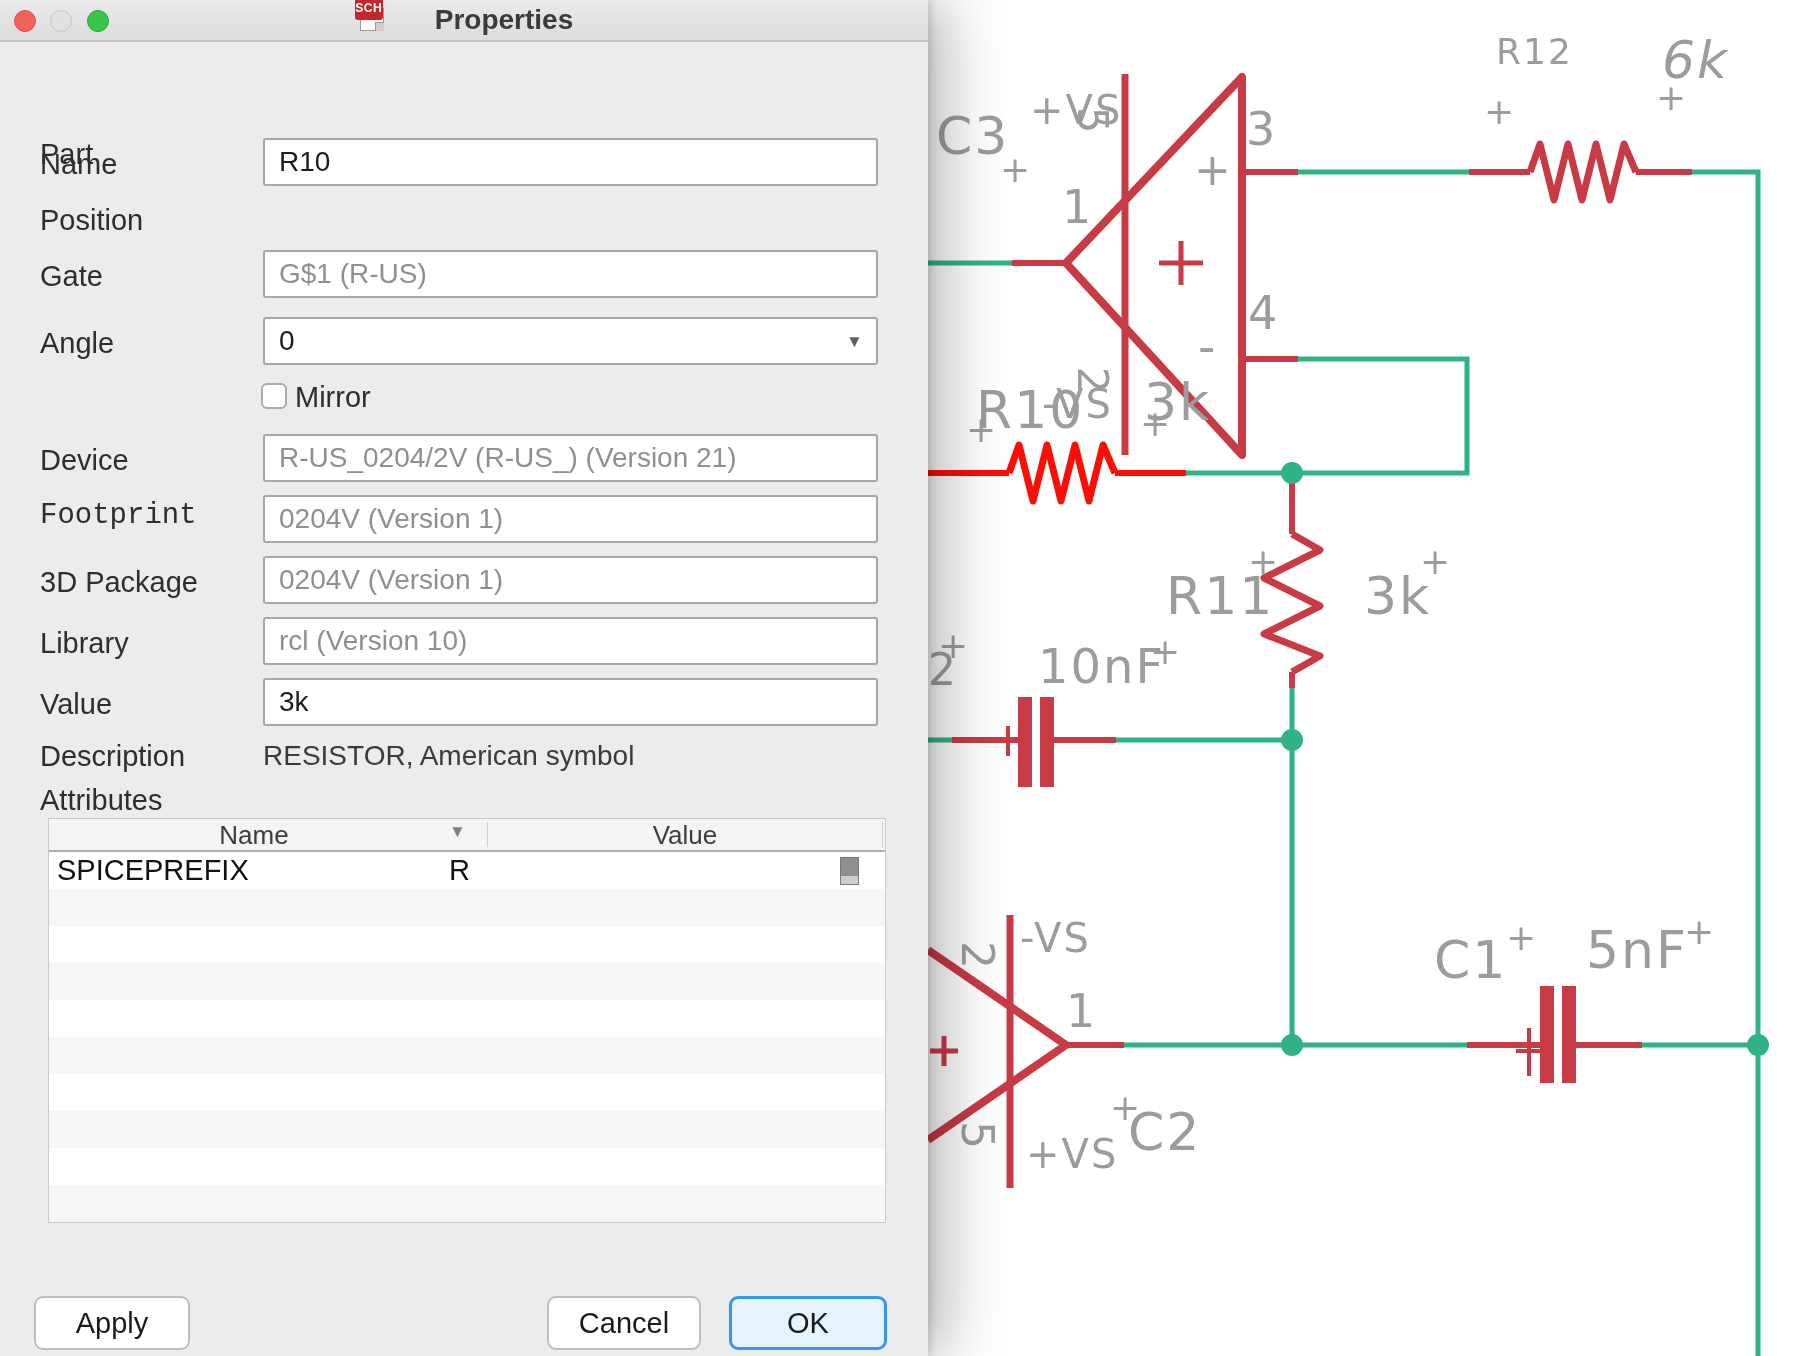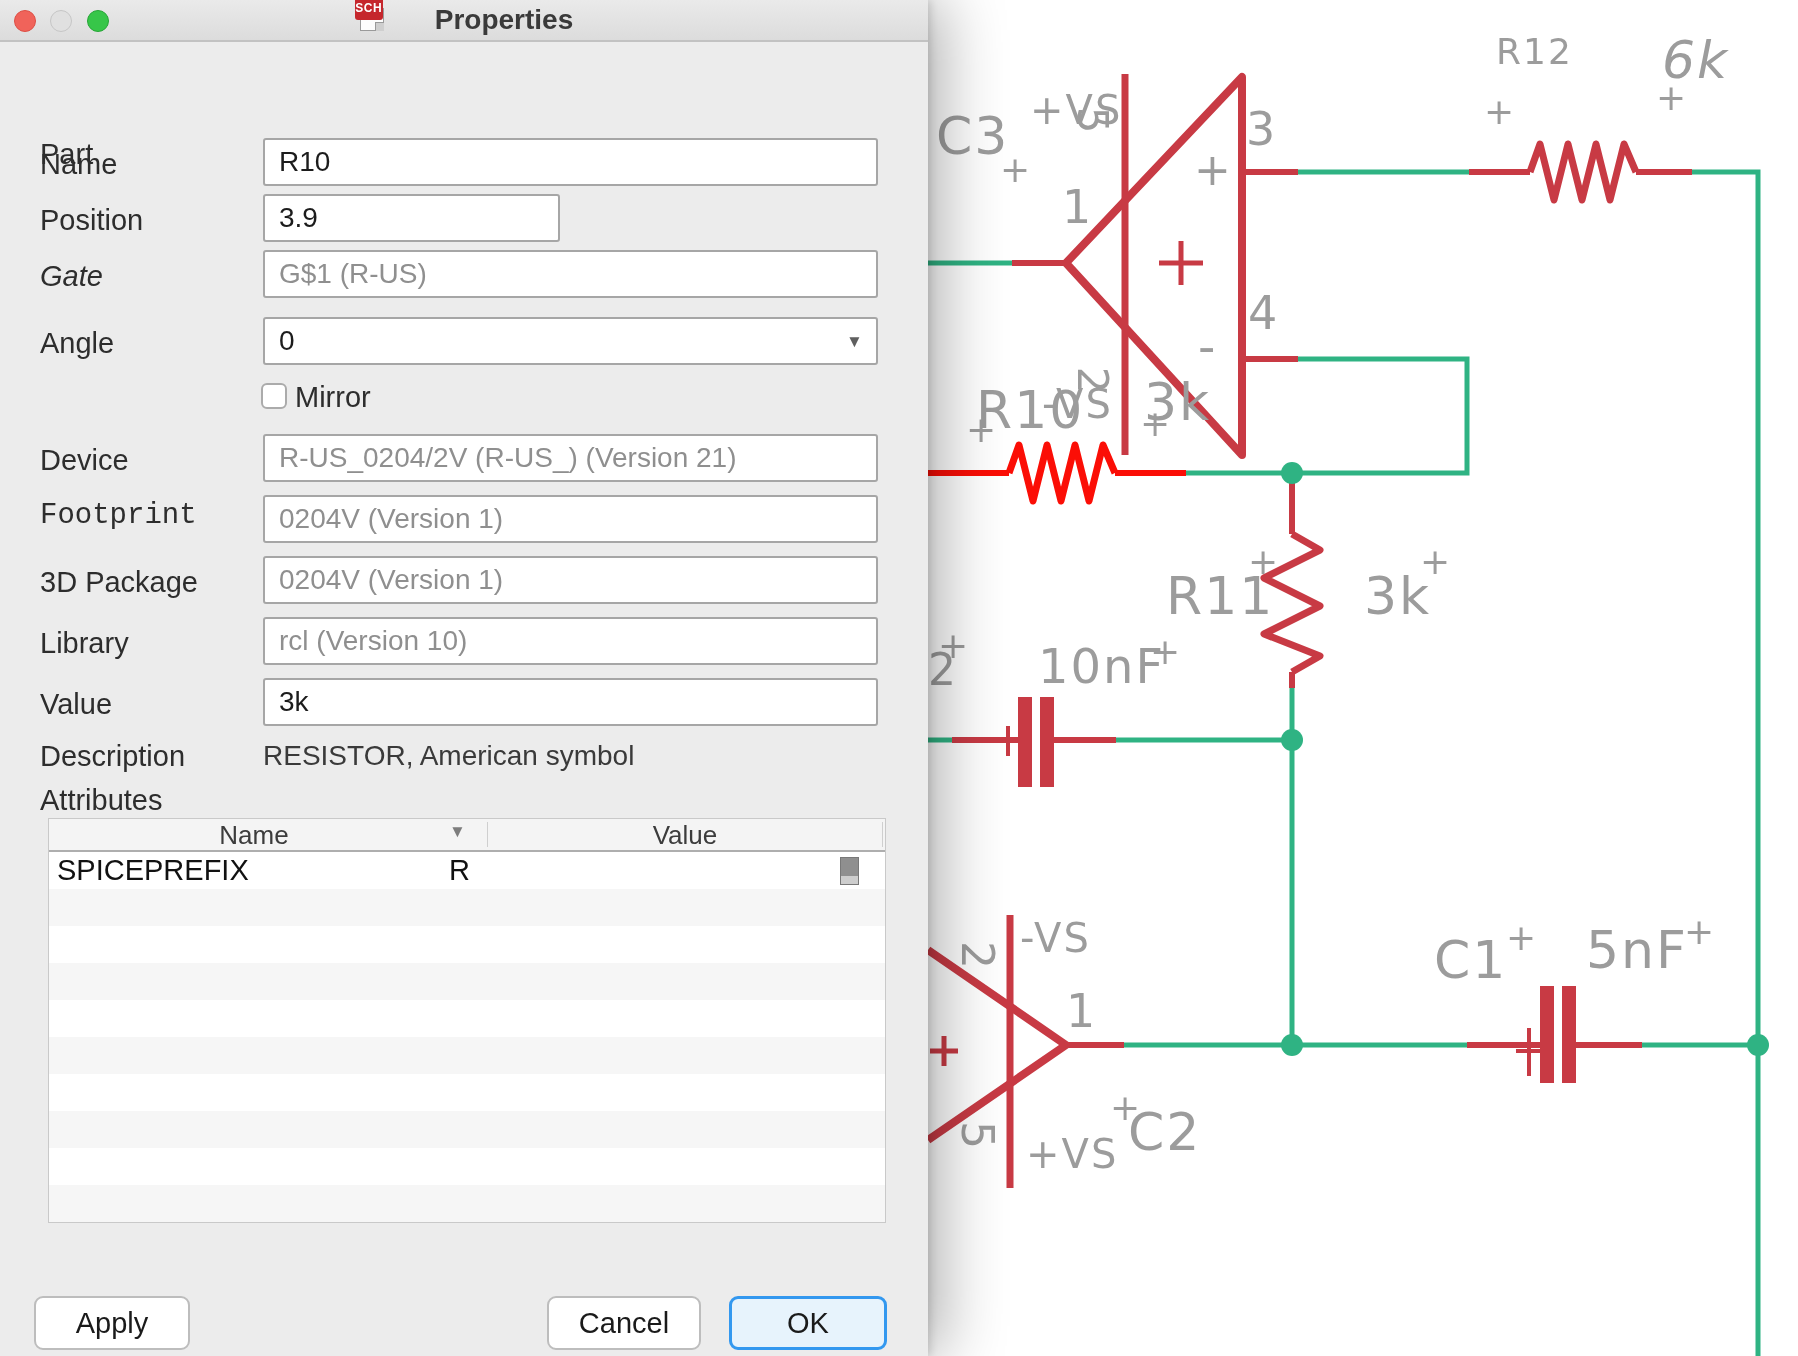--- a/index.html
+++ b/index.html
@@ -208,23 +208,22 @@
       <span id="window-title">Properties</span>
     </div>
   </div>
 
   <div class="lbl" style="top:94px;margin-top:44px;">Part</div>
 
   <div class="lbl" style="top:148px;">Name</div>
   <input class="fld full" style="top: 138px;" value="R10">
 
   <div class="lbl" style="top:204px;">Position</div>
-  <input class="fld" style="top: 194px; left: 263px; width: 297px;" value="3.9">
-
-  <div class="lbl" style="top:260px;font-style:italic;">Gate</div>
+
+  <div class="lbl" style="top:260px;">Gate</div>
   <input class="fld full ro" style="top: 250px;" readonly="" value="G$1 (R-US)">
 
   <div class="lbl" style="top:327px;">Angle</div>
   <input class="fld full" style="top: 317px;" value="0">
   <span class="dd-arrow" style="top:332px;">▼</span>
 
   <span id="mirror-box"></span>
   <span id="mirror-label">Mirror</span>
 
   <div class="lbl" style="top:444px;">Device</div>

